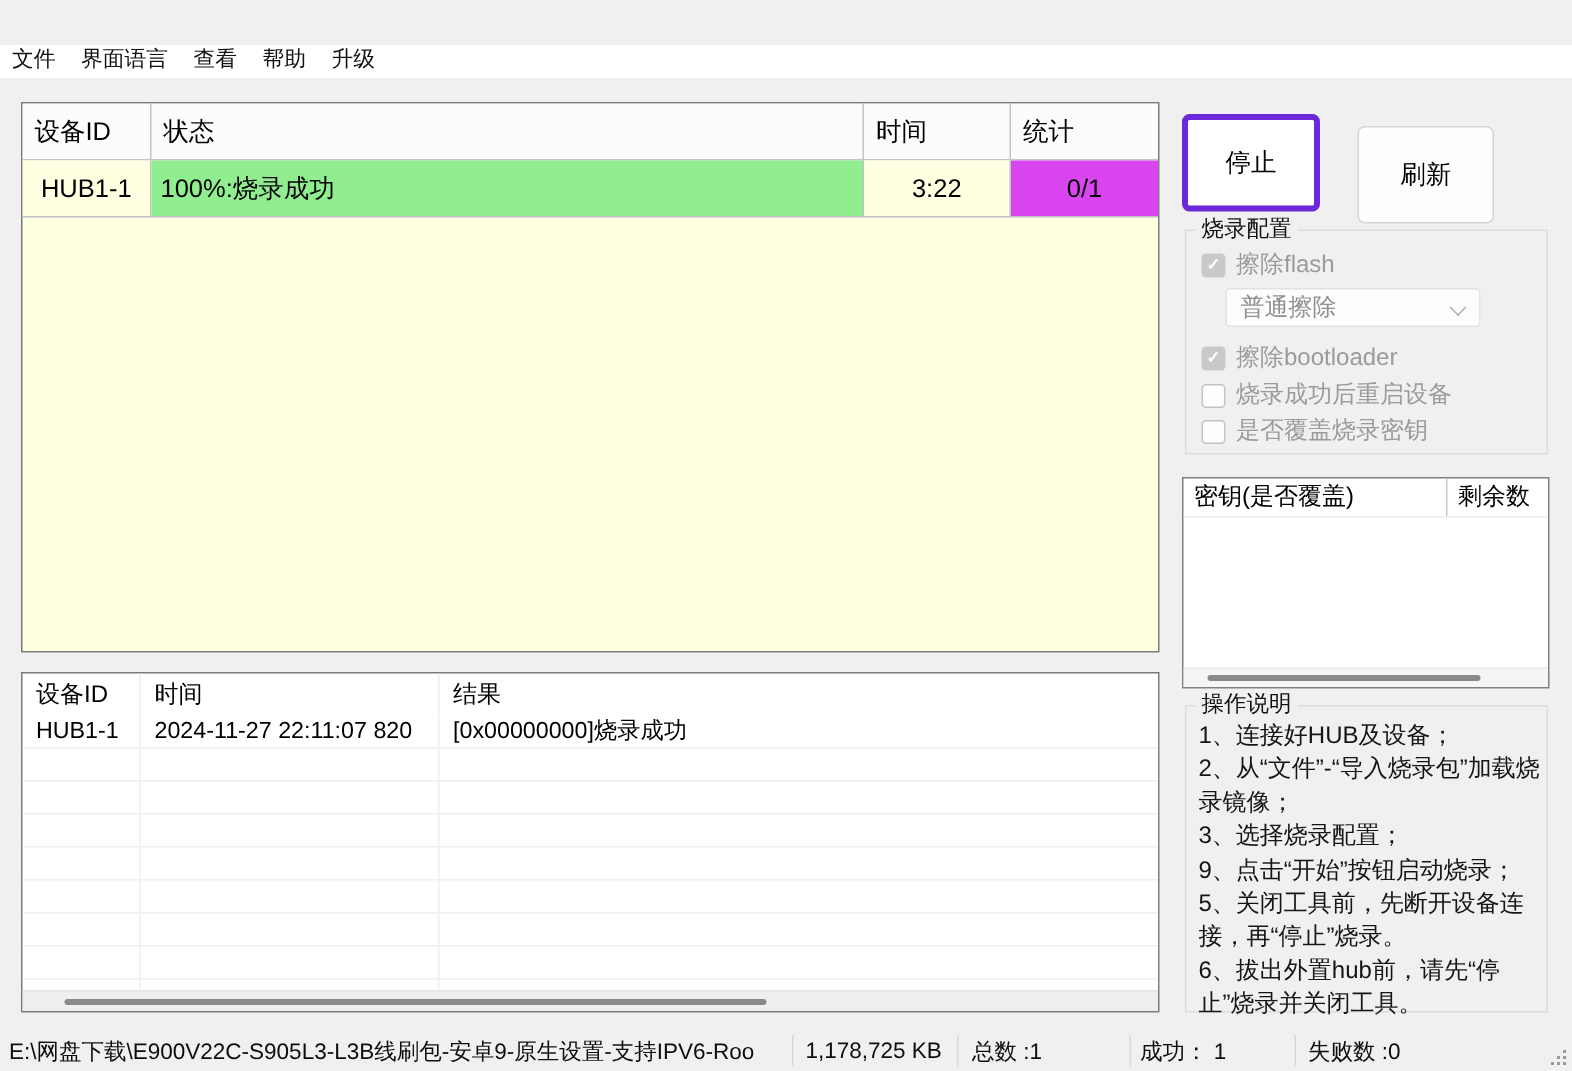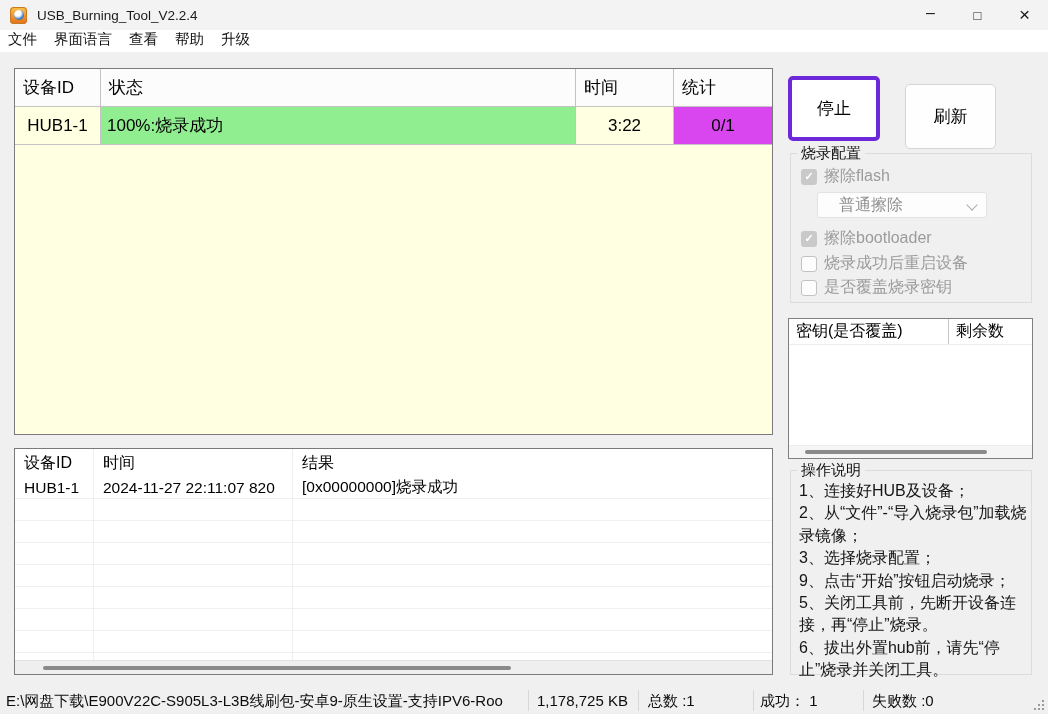--- a/index.html
+++ b/index.html
@@ -45,27 +45,27 @@
   .btn-stop    { left: 788px; top: 76px; width: 92px; height: 65px; border: 4px solid #6d28d9; }
   .btn-refresh { left: 905px; top: 84px; width: 91px; height: 65px; border: 1px solid #d5d5d5; background: #fefefe; }
   
   .grp { position: absolute; border: 1px solid #dcdcdc; }
   .grp-legend { position: absolute; top: -10px; left: 6px; background: #f0f0f0; padding: 0 4px; font-size: 15px; color: #111; line-height: 17px; }
   .grp-config { left: 790px; top: 153px; width: 242px; height: 150px; }
   .cfg-row { position: absolute; left: 10px; display: flex; align-items: center; gap: 7px; font-size: 16px; color: #9b9b9b; white-space: nowrap; }
   .cb { width: 16px; height: 16px; border-radius: 3px; flex: 0 0 auto; }
   .cb.checked { background: #c9c9c9; color: #fff; display: flex; align-items: center; justify-content: center; font-size: 11px; font-weight: bold; }
   .cb.unchecked { background: #fdfdfd; border: 1px solid #c3c3c3; }
-  .select { position: absolute; left: 26px; top: 38px; width: 170px; height: 26px; display: flex; align-items: center; background: #fdfdfd; border: 1px solid #e2e2e2; border-radius: 3px; padding-left: 21px; font-size: 16px; color: #8f8f8f; }
+  .select { position: absolute; left: 26px; top: 38px; width: 170px; height: 26px; display: flex; align-items: center; background: #fdfdfd; border: 1px solid #e2e2e2; border-radius: 3px; padding-left: 9px; font-size: 16px; color: #8f8f8f; }
   .chev { position: absolute; right: 10px; top: 8px; width: 8px; height: 8px; border-right: 1.6px solid #adadad; border-bottom: 1.6px solid #adadad; transform: rotate(45deg); }
   
   .key-table { position: absolute; left: 788px; top: 318px; width: 245px; height: 141px; border: 1px solid #808080; background: #ffffff; overflow: hidden; }
   .key-head { display: flex; height: 26px; font-size: 16px; border-bottom: 1px solid #ededed; }
   .key-head .kc { display: flex; align-items: center; padding-left: 7px; }
-  .kc1 { width: 160px; flex: 0 0 auto; border-right: 1px solid #c9c9c9; text-align: right; }
+  .kc1 { width: 176px; flex: 0 0 auto; border-right: 1px solid #c9c9c9; text-align: right; }
   .kc2 { flex: 1 1 auto; }
   .key-scroll { position: absolute; left: 0; right: 0; bottom: 0; height: 13px; background: #f5f5f5; border-top: 1px solid #ededed; }
   .key-thumb { position: absolute; left: 16px; top: 4px; width: 182px; height: 4px; background: #8a8a8a; border-radius: 2px; }
   
   .grp-instr { left: 790px; top: 470px; width: 242px; height: 205px; }
   .instr-body { position: absolute; left: 8px; top: 9px; right: 0; font-size: 16px; line-height: 22.4px; color: #151515; }
   
   .log-table { position: absolute; left: 14px; top: 448px; width: 759px; height: 227px; border: 1px solid #7a7a7a; background: #ffffff; overflow: hidden; }
   .log-head { display: flex; height: 28px; font-size: 16px; }
   .log-head .lc { display: flex; align-items: center; padding-left: 9px; border-right: 1px solid #efefef; }
@@ -86,29 +86,20 @@
   .st-fail { left: 872px; }
   .st-sep { position: absolute; top: 2px; height: 21px; width: 1px; background: #d7d7d7; }
   .grip { position: absolute; right: 4px; bottom: 4px; width: 2px; height: 2px; background: #9a9a9a;
     box-shadow: 0 -4px #9a9a9a, 0 -8px #9a9a9a, -4px 0 #9a9a9a, -8px 0 #9a9a9a, -4px -4px #9a9a9a; }
 </style>
 </head>
 <body>
 
 <div class="window">
 
-  <div class="titlebar">
-    <div class="app-icon"></div>
-    <div class="title-text">USB_Burning_Tool_V2.2.4</div>
-    <div class="win-controls">
-      <div class="win-btn min">–</div>
-      <div class="win-btn max">□</div>
-      <div class="win-btn close">×</div>
-    </div>
-  </div>
 
   <div class="menubar">
     <div class="menu-item">文件</div>
     <div class="menu-item">界面语言</div>
     <div class="menu-item">查看</div>
     <div class="menu-item">帮助</div>
     <div class="menu-item">升级</div>
   </div>
 
   <div class="dev-table">

